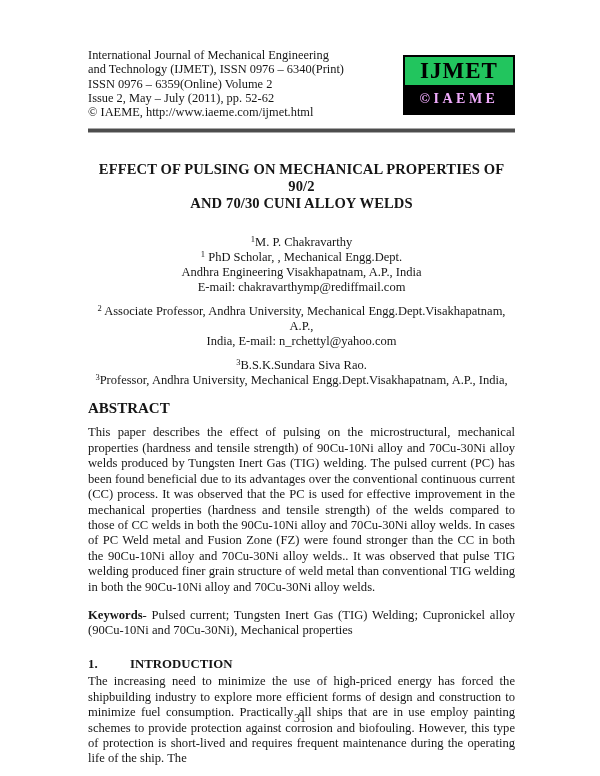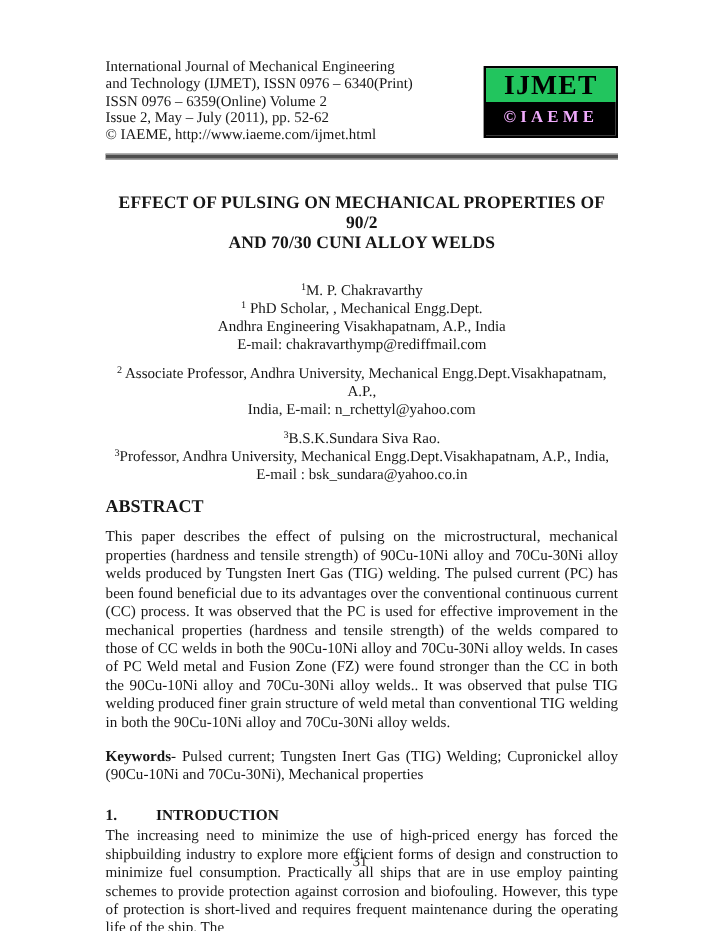--- a/index.html
+++ b/index.html
@@ -163,21 +163,20 @@
   </div>
 
   <div class="author-block next">
     <div><sup>2</sup><span> Associate Professor, Andhra University, Mechanical Engg.Dept.Visakhapatnam, A.P.,</span></div>
     <div>India, E-mail: n_rchettyl@yahoo.com</div>
   </div>
 
   <div class="author-block next">
     <div><sup>3</sup><span>B.S.K.Sundara Siva Rao.</span></div>
     <div><sup>3</sup><span>Professor, Andhra University, Mechanical Engg.Dept.Visakhapatnam, A.P., India,</span></div>
-    <div>E-mail : bsk_sundara@yahoo.co.in</div>
   </div>
 
   <div class="section-heading">ABSTRACT</div>
   <p class="body-par">This paper describes the effect of pulsing on the microstructural, mechanical properties (hardness and tensile strength) of 90Cu-10Ni alloy and 70Cu-30Ni alloy welds produced by Tungsten Inert Gas (TIG) welding. The pulsed current (PC) has been found beneficial due to its advantages over the conventional continuous current (CC) process. It was observed that the PC is used for effective improvement in the mechanical properties (hardness and tensile strength) of the welds compared to those of CC welds in both the 90Cu-10Ni alloy and 70Cu-30Ni alloy welds. In cases of PC Weld metal and Fusion Zone (FZ) were found stronger than the CC in both the 90Cu-10Ni alloy and 70Cu-30Ni alloy welds.. It was observed that pulse TIG welding produced finer grain structure of weld metal than conventional TIG welding in both the 90Cu-10Ni alloy and 70Cu-30Ni alloy welds.</p>
 
   <p class="keywords"><b>Keywords</b><span>- Pulsed current; Tungsten Inert Gas (TIG) Welding; Cupronickel alloy (90Cu-10Ni and 70Cu-30Ni),   Mechanical properties</span></p>
 
   <div class="intro-heading"><span class="num">1.</span><span>INTRODUCTION</span></div>
   <p class="body-par intro-par">The increasing need to minimize the use of high-priced energy has forced the shipbuilding industry to explore more efficient forms of design and construction to minimize fuel consumption. Practically all ships that are in use employ painting schemes to provide protection against corrosion and biofouling. However, this type of protection is short-lived and requires frequent maintenance during the operating life of the ship. The</p>
 

